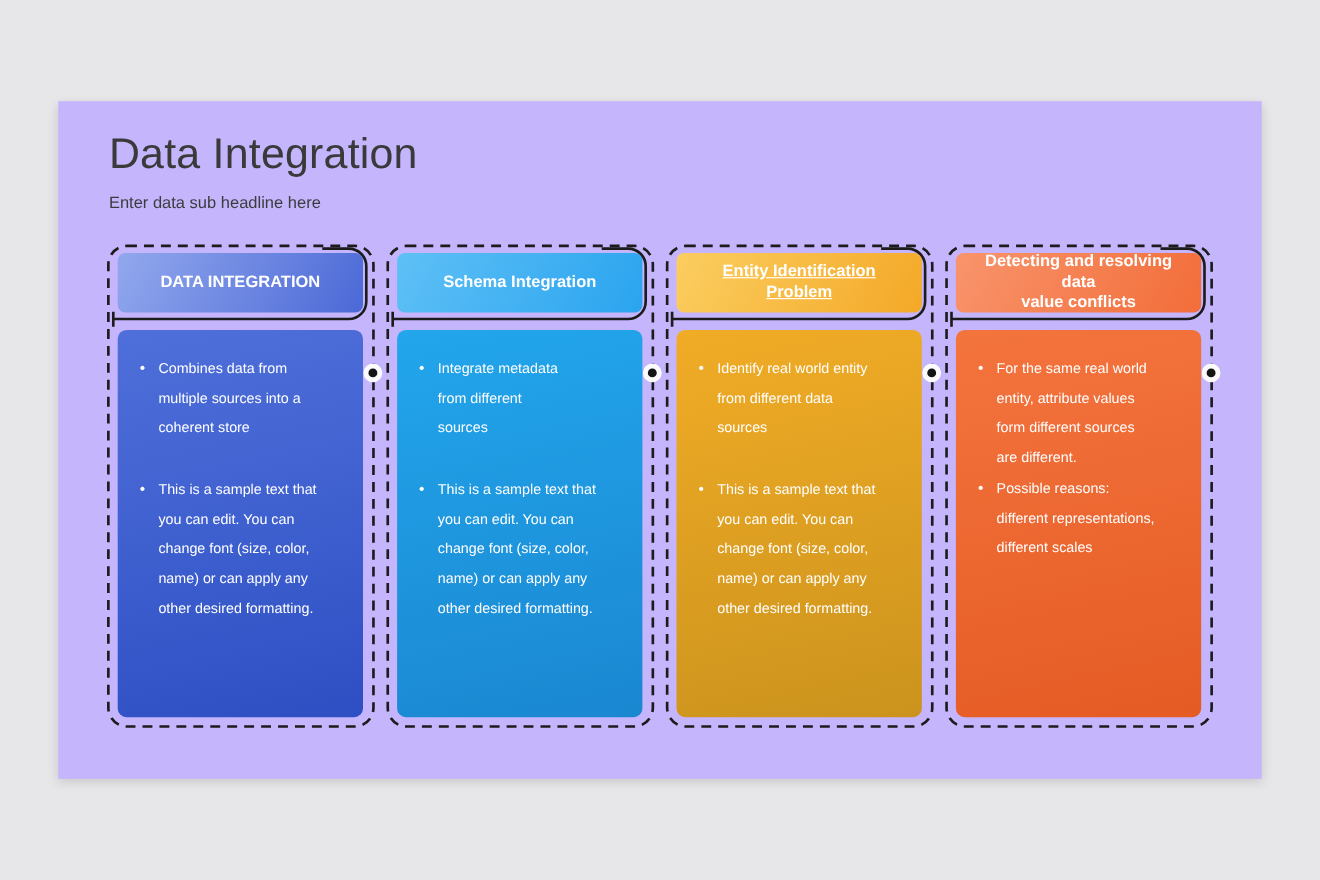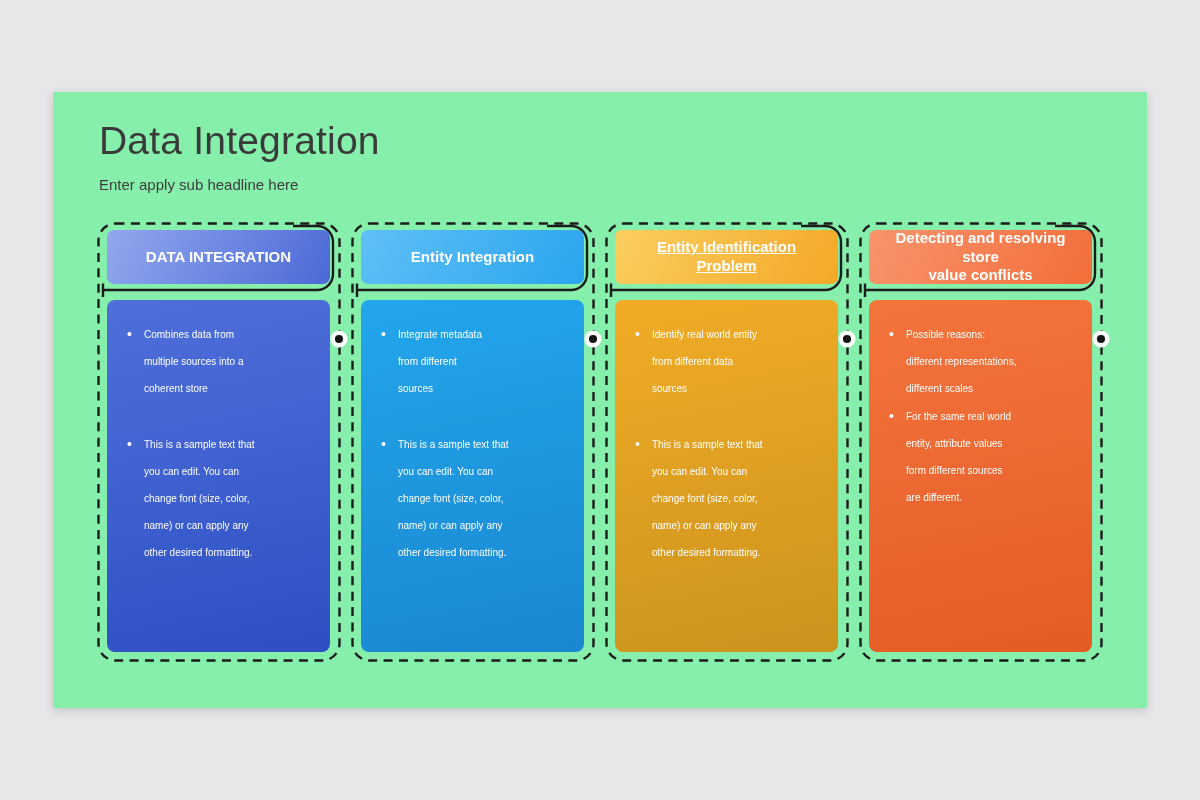--- a/index.html
+++ b/index.html
@@ -7,21 +7,21 @@
   body {
     font-family: "Liberation Sans", sans-serif;
     background: #e7e6e9;
     position: relative;
     overflow: hidden;
   }
   .slide {
     position: absolute;
     left: 53px; top: 92px;
     width: 1094px; height: 616px;
-    background: #86efac;
+    background: #c4b5fd;
     box-shadow: 0 3px 10px rgba(0,0,0,0.14);
     padding: 27px 0 0 46px;
   }
   .title {
     font-size: 39px;
     font-weight: 400;
     color: #3a3a3a;
     letter-spacing: 0.2px;
     line-height: 1.15;
   }
@@ -70,39 +70,39 @@
     top: 78px; left: 10px; right: 11px; bottom: 10px;
     border-radius: 8px;
     padding: 21px 8px 0 17px;
     background: linear-gradient(168deg, var(--bf), var(--bt));
   }
   .bullets { list-style: none; }
   .bullets li {
     position: relative;
     padding-left: 20px;
     color: #ffffff;
-    font-size: 10px;
+    font-size: 13px;
     line-height: 27px;
     white-space: pre-line;
   }
   .bullets li::before {
     content: "\2022";
     position: absolute;
     left: 3px;
     font-size: 14px;
   }
   .bullets li + li { margin-top: 29px; }
   .column.tight .bullets li + li { margin-top: 1px; }
 </style>
 </head>
 <body>
 
 <div class="slide">
   <div class="title">Data Integration</div>
-  <div class="subtitle">Enter apply sub headline here</div>
+  <div class="subtitle">Enter data sub headline here</div>
 
   <div class="columns">
 
     <div class="column" style="--hf: #92a8ed; --ht: #4b69d7; --bf: #4f70da; --bt: #2e4fc3;">
       <svg class="frame" viewBox="0 0 244 440" preserveAspectRatio="none">
         <rect x="1.5" y="1.5" width="241" height="437" rx="17" fill="none" stroke="#1c1c1c" stroke-width="2.4" stroke-dasharray="9 6.4"></rect>
         <path d="M196,4 L220,4 A16,16 0 0 1 236,20 L236,52 A16,16 0 0 1 220,68 L6,68 M6,61.5 L6,75" fill="none" stroke="#1c1c1c" stroke-width="2.4"></path>
         <circle cx="242" cy="117" r="6.3" fill="#141414" stroke="#fbfbfb" stroke-width="4.5"></circle>
       </svg>
       <div class="head">
@@ -122,21 +122,21 @@
       </div>
     </div>
 
     <div class="column" style="--hf: #5fc0f6; --ht: #2aa4ef; --bf: #22a6ec; --bt: #1a87d1;">
       <svg class="frame" viewBox="0 0 244 440" preserveAspectRatio="none">
         <rect x="1.5" y="1.5" width="241" height="437" rx="17" fill="none" stroke="#1c1c1c" stroke-width="2.4" stroke-dasharray="9 6.4"></rect>
         <path d="M196,4 L220,4 A16,16 0 0 1 236,20 L236,52 A16,16 0 0 1 220,68 L6,68 M6,61.5 L6,75" fill="none" stroke="#1c1c1c" stroke-width="2.4"></path>
         <circle cx="242" cy="117" r="6.3" fill="#141414" stroke="#fbfbfb" stroke-width="4.5"></circle>
       </svg>
       <div class="head">
-        <span style="white-space: pre-line;">Entity Integration</span>
+        <span style="white-space: pre-line;">Schema Integration</span>
       </div>
       <div class="bodycard">
         <ul class="bullets">
           <li>Integrate metadata
 from different
 sources</li>
           <li>This is a sample text that
 you can edit. You can
 change font (size, color,
 name) or can apply any
@@ -169,30 +169,30 @@
       </div>
     </div>
 
     <div class="column tight" style="--hf: #f9946c; --ht: #f26d39; --bf: #f4743e; --bt: #e55b24;">
       <svg class="frame" viewBox="0 0 244 440" preserveAspectRatio="none">
         <rect x="1.5" y="1.5" width="241" height="437" rx="17" fill="none" stroke="#1c1c1c" stroke-width="2.4" stroke-dasharray="9 6.4"></rect>
         <path d="M196,4 L220,4 A16,16 0 0 1 236,20 L236,52 A16,16 0 0 1 220,68 L6,68 M6,61.5 L6,75" fill="none" stroke="#1c1c1c" stroke-width="2.4"></path>
         <circle cx="242" cy="117" r="6.3" fill="#141414" stroke="#fbfbfb" stroke-width="4.5"></circle>
       </svg>
       <div class="head">
-        <span style="white-space: pre-line;">Detecting and resolving store
+        <span style="white-space: pre-line;">Detecting and resolving data
 value conflicts</span>
       </div>
       <div class="bodycard">
         <ul class="bullets">
-          <li>Possible reasons:
-different representations,
-different scales</li>
           <li>For the same real world
 entity, attribute values
 form different sources
 are different.</li>
+          <li>Possible reasons:
+different representations,
+different scales</li>
         </ul>
       </div>
     </div>
 
   </div>
 </div>
 
 </body></html>

